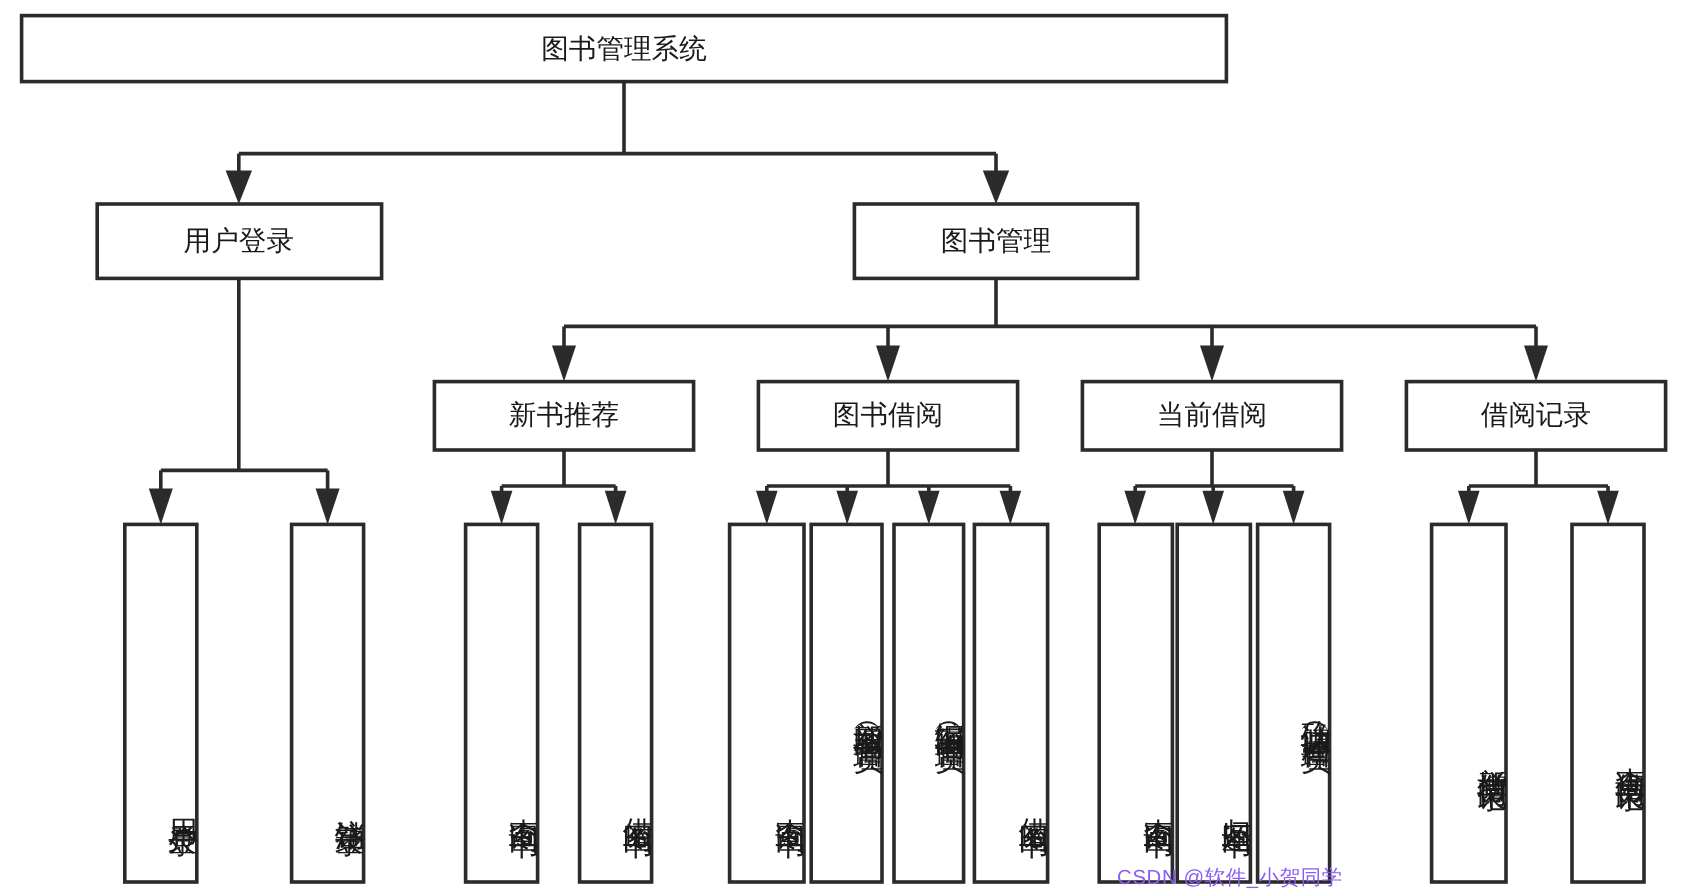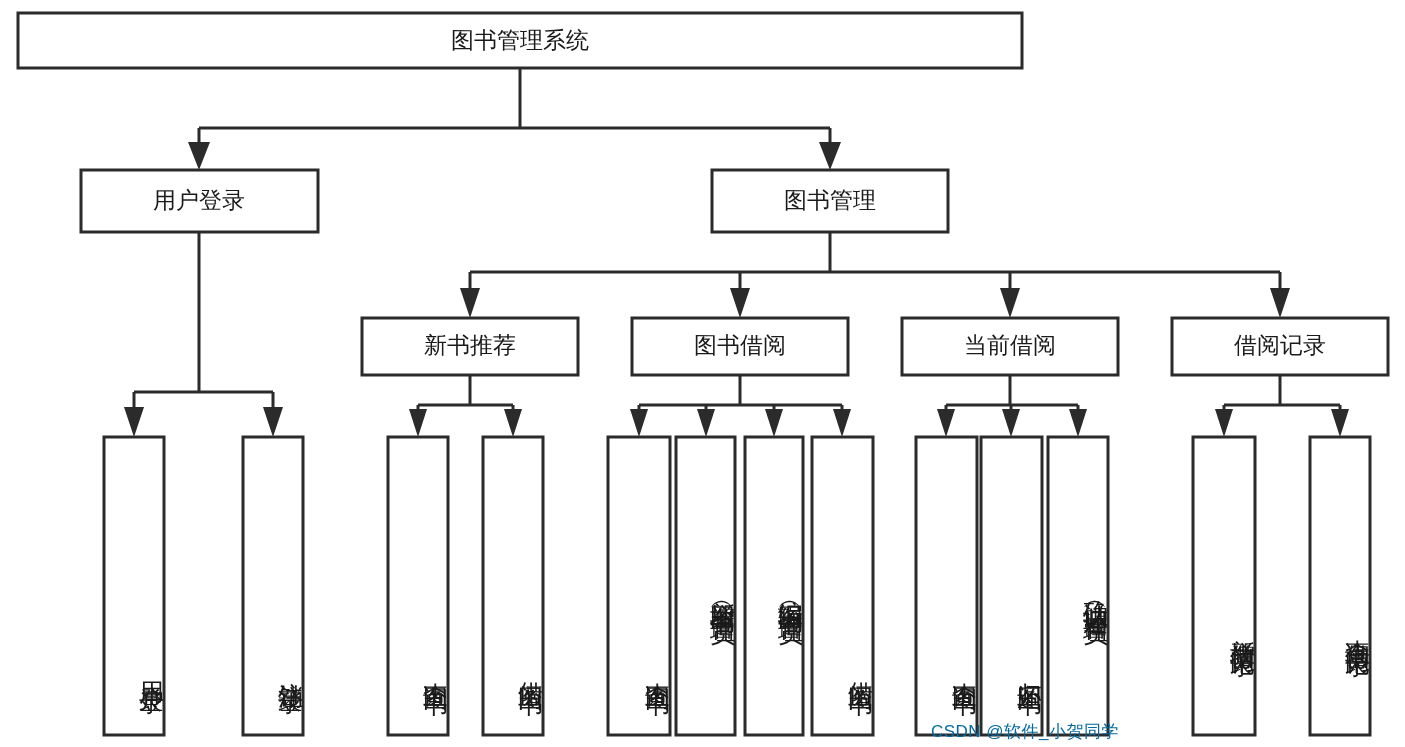--- a/index.html
+++ b/index.html
@@ -56,21 +56,21 @@
   }
   .root-label {
     font-size: 23px;
   }
   .watermark {
     position: absolute;
     right: 6px;
     bottom: 4px;
     font-family: "Liberation Sans", sans-serif;
     font-size: 17px;
-    color: #0369a1;
+    color: #8b5cf6;
     white-space: nowrap;
     letter-spacing: 0.5px;
     pointer-events: none;
   }
   .leaf-text-layer {
     position: absolute;
     top: 0;
     left: 0;
     width: 1405px;
     height: 747px;

